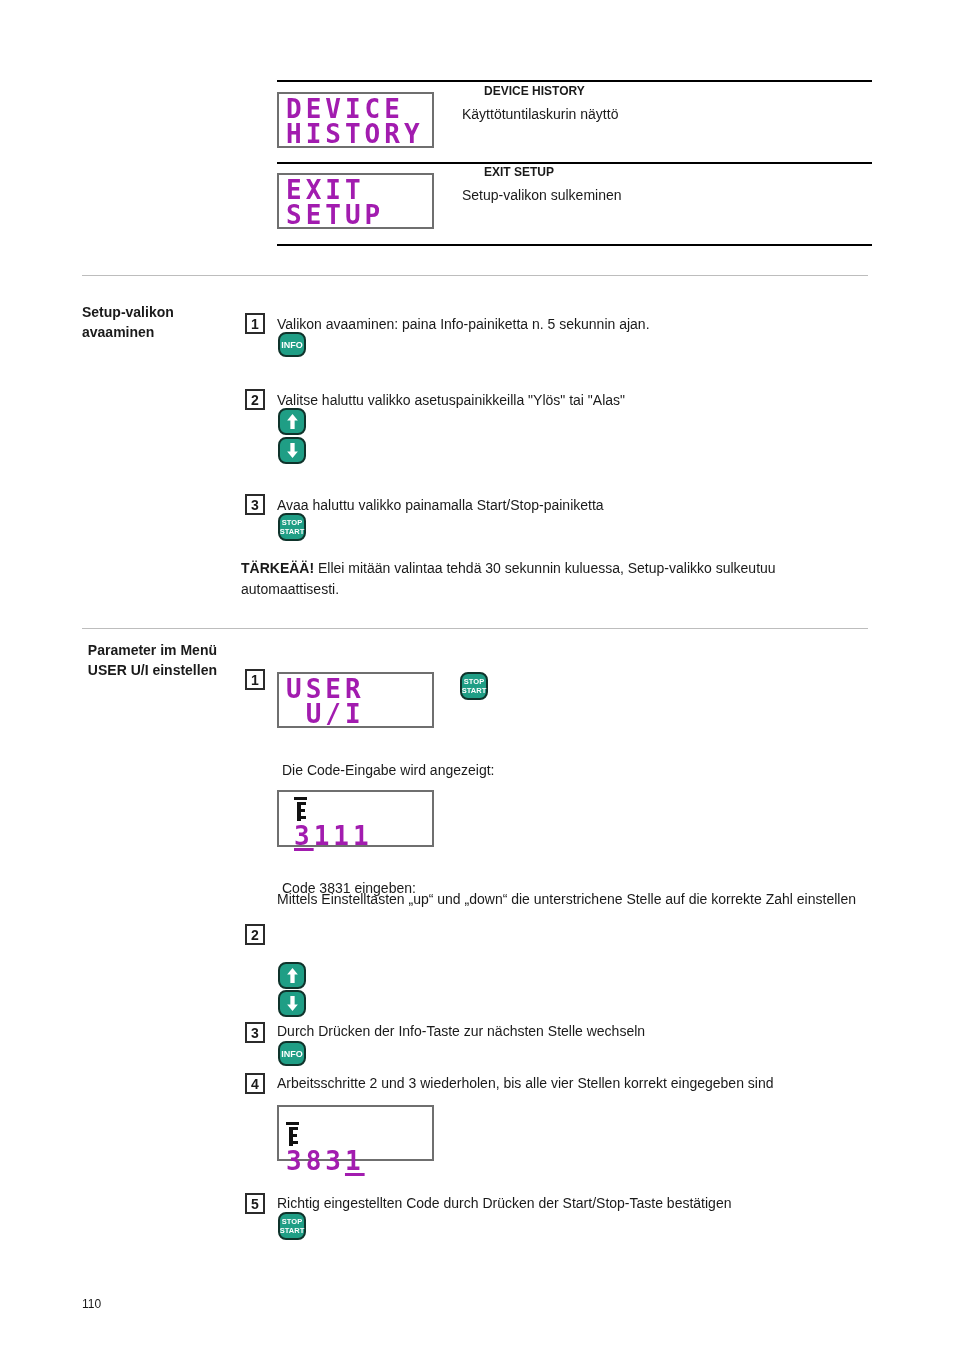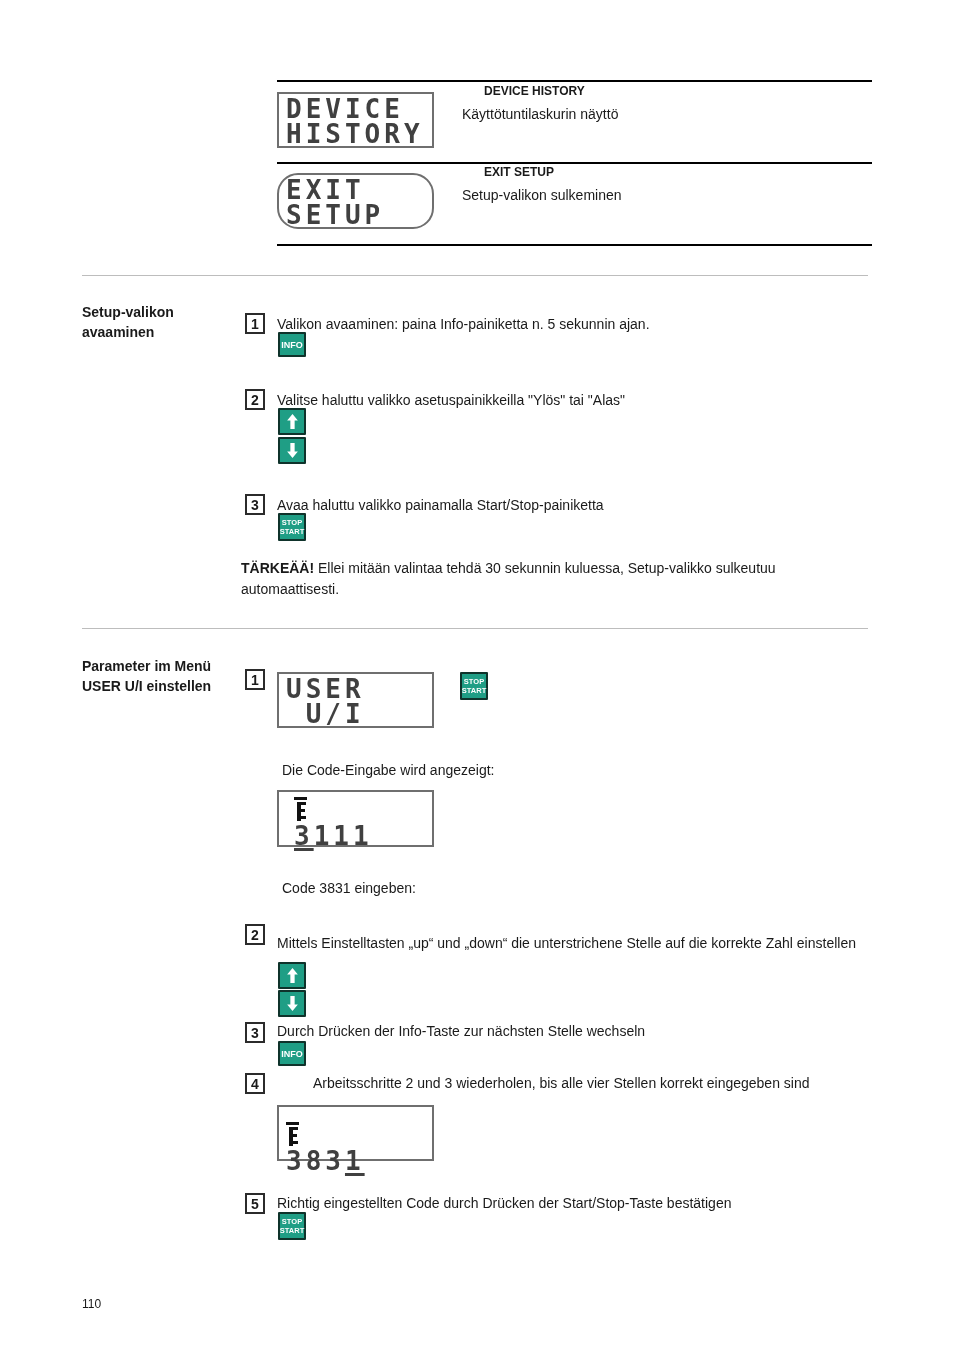--- a/index.html
+++ b/index.html
@@ -6,42 +6,42 @@
   .page{
     position:relative;width:955px;height:1350px;background:#fff;
     font-family:"Liberation Sans",sans-serif;color:#1a1a1a;overflow:hidden;
   }
   .rule{position:absolute;left:277px;width:595px;height:2px;background:#000;}
   .divider{position:absolute;left:82px;width:786px;height:1px;background:#bdbdbd;}
 
   .lcd{
     position:absolute;box-sizing:border-box;width:157px;
     border:2px solid #6f6f6f;background:#fff;
-    font-family:"DejaVu Sans Mono",monospace;font-weight:bold;color:#404040;
+    font-family:"DejaVu Sans Mono",monospace;font-weight:bold;color:#a21caf;
     padding:3px 7px;
   }
   .lcd-line{white-space:pre;font-size:26px;line-height:25px;letter-spacing:4px;}
   .lcd-digits{white-space:pre;font-size:26px;line-height:27px;letter-spacing:4px;}
   .cursor{text-decoration:underline;text-decoration-thickness:3px;text-underline-offset:3px;}
 
   .row-title{position:absolute;left:484px;font-size:12px;font-weight:bold;}
   .row-desc{position:absolute;left:462px;font-size:14px;}
 
   .side-heading{position:absolute;left:82px;font-size:14px;font-weight:bold;line-height:20px;}
 
   .step-num{
     position:absolute;box-sizing:border-box;width:20px;height:21px;
     border:2px solid #2b2b2b;display:flex;align-items:center;justify-content:center;
     font-size:14px;font-weight:bold;background:#fff;
   }
   .step-text{position:absolute;font-size:14px;line-height:20px;}
 
   .btn{
     position:absolute;box-sizing:border-box;background:#1f9e85;border:2px solid #0f332b;
-    border-radius:1px;color:#fff;display:flex;align-items:center;justify-content:center;
+    border-radius:8px;color:#fff;display:flex;align-items:center;justify-content:center;
   }
   .btn-info{width:28px;height:25px;font-size:9px;font-weight:bold;letter-spacing:0;}
   .btn-arrow{width:28px;height:27px;}
   .btn-ss{width:28px;height:28px;flex-direction:column;font-size:7.5px;font-weight:bold;line-height:9px;letter-spacing:0;}
   .btn-ss span{display:block;}
 
   .note{position:absolute;left:241px;top:558px;width:636px;font-size:14px;line-height:21px;}
   .note b{font-weight:bold;}
 
   .page-num{position:absolute;left:82px;top:1297px;font-size:12px;}
@@ -58,21 +58,21 @@
 
   <div class="lcd" style="left:277px;top:92px;height:56px;">
     <div class="lcd-line">DEVICE</div>
     <div class="lcd-line">HISTORY</div>
   </div>
   <div class="row-title" style="top:84px;">DEVICE HISTORY</div>
   <div class="row-desc" style="top:106px;">Käyttötuntilaskurin näyttö</div>
 
   <div class="rule" style="top:162px;"></div>
 
-  <div class="lcd" style="left:277px;top:173px;height:56px;border-radius:21px;">
+  <div class="lcd" style="left:277px;top:173px;height:56px;">
     <div class="lcd-line">EXIT</div>
     <div class="lcd-line">SETUP</div>
   </div>
   <div class="row-title" style="top:165px;">EXIT SETUP</div>
   <div class="row-desc" style="top:187px;">Setup-valikon sulkeminen</div>
 
   <div class="rule" style="top:244px;"></div>
 
   <div class="divider" style="top:275px;"></div>
 
@@ -109,21 +109,21 @@
     <span>STOP</span>
     <span>START</span>
   </div>
 
   <div class="note">
     <b>TÄRKEÄÄ!</b><span> Ellei mitään valintaa tehdä 30 sekunnin kuluessa, Setup-valikko sulkeutuu automaattisesti.</span>
   </div>
 
   <div class="divider" style="top:628px;"></div>
 
-  <div class="side-heading" style="top:656px;width:135px;">Parameter im Menü USER U/I einstellen</div>
+  <div class="side-heading" style="top:640px;width:135px;text-align:right;">Parameter im Menü USER U/I einstellen</div>
 
   <div class="step-num" style="left:245px;top:669px;">
       <span>1</span>
     </div>
   <div class="lcd" style="left:277px;top:672px;height:56px;">
     <div class="lcd-line">USER</div>
     <div class="lcd-line"> U/I</div>
   </div>
   <div class="btn btn-ss" style="left:460px;top:672px;">
     <span>STOP</span>
@@ -141,21 +141,21 @@
       <rect x="7" y="19" width="5" height="3" fill="#111"></rect>
     </svg>
     <div class="lcd-digits"><span class="cursor">3</span><span>111</span></div>
   </div>
 
   <div class="step-text" style="left:282px;top:878px;width:600px;">Code 3831 eingeben:</div>
 
   <div class="step-num" style="left:245px;top:924px;">
       <span>2</span>
     </div>
-  <div class="step-text" style="left:277px;top:889px;width:600px;margin-top:44px;">Mittels Einstelltasten „up“ und „down“ die unterstrichene Stelle auf die korrekte Zahl einstellen</div>
+  <div class="step-text" style="left:277px;top:889px;width:600px;">Mittels Einstelltasten „up“ und „down“ die unterstrichene Stelle auf die korrekte Zahl einstellen</div>
   <div class="btn btn-arrow" style="left:278px;top:962px;">
     <svg class="arrow-svg" viewBox="0 0 12 14">
         <path d="M6 0 L11 6 H8 V14 H4 V6 H1 Z" fill="#ffffff"></path>
       </svg>
   </div>
   <div class="btn btn-arrow" style="left:278px;top:990px;">
     <svg class="arrow-svg" viewBox="0 0 12 14">
         <path d="M6 14 L1 8 H4 V0 H8 V8 H11 Z" fill="#ffffff"></path>
       </svg>
   </div>
@@ -164,21 +164,21 @@
       <span>3</span>
     </div>
   <div class="step-text" style="left:277px;top:1021px;width:600px;">Durch Drücken der Info-Taste zur nächsten Stelle wechseln</div>
   <div class="btn btn-info" style="left:278px;top:1041px;">
       <span>INFO</span>
     </div>
 
   <div class="step-num" style="left:245px;top:1073px;">
       <span>4</span>
     </div>
-  <div class="step-text" style="left:277px;top:1073px;width:600px;margin-left:36px;">Arbeitsschritte 2 und 3 wiederholen, bis alle vier Stellen korrekt eingegeben sind</div>
+  <div class="step-text" style="left:277px;top:1073px;width:600px;">Arbeitsschritte 2 und 3 wiederholen, bis alle vier Stellen korrekt eingegeben sind</div>
 
   <div class="lcd" style="left:277px;top:1105px;height:56px;padding:14px 7px;">
     <svg class="key-svg" viewBox="0 0 15 26" shape-rendering="crispEdges">
       <rect x="0" y="0" width="13" height="3" fill="#111"></rect>
       <rect x="3" y="5" width="4" height="19" fill="#111"></rect>
       <rect x="7" y="5" width="5" height="3" fill="#111"></rect>
       <rect x="7" y="12" width="4" height="3" fill="#111"></rect>
       <rect x="7" y="19" width="5" height="3" fill="#111"></rect>
     </svg>
     <div class="lcd-digits"><span>383</span><span class="cursor">1</span></div>

